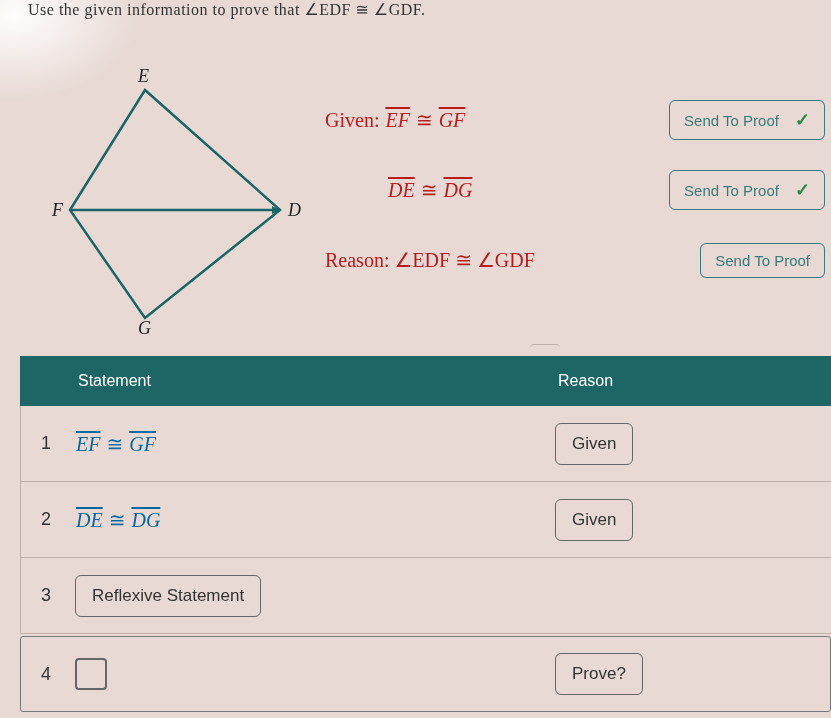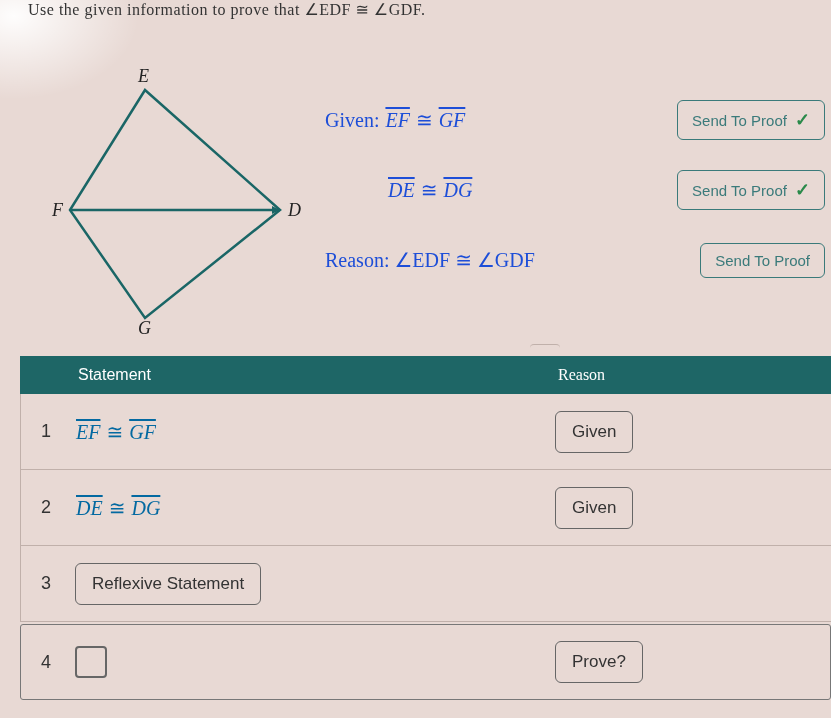--- a/index.html
+++ b/index.html
@@ -47,66 +47,66 @@
     }
     .stmt-row {
       display: flex;
       align-items: center;
       justify-content: space-between;
       margin-bottom: 30px;
       height: 40px;
     }
     .stmt-math {
       font-size: 20px;
-      color: #1d4ed8;
+      color: #b91c1c;
       font-family: 'Times New Roman', serif;
       white-space: nowrap;
     }
     .overline {
       text-decoration: overline;
       font-style: italic;
       padding: 0 1px;
     }
     .send-btn {
       border: 1.5px solid #3a7a7a;
       border-radius: 6px;
       padding: 8px 14px;
       background: transparent;
       color: #3a7a7a;
       font-size: 15px;
       font-family: Arial, sans-serif;
       display: inline-flex;
       align-items: center;
-      gap: 8px;
+      gap: 16px;
       cursor: pointer;
     }
     .check-icon {
       color: #2a8a4a;
       font-weight: bold;
       font-size: 18px;
     }
     .proof-table {
       position: absolute;
       top: 356px;
       left: 20px;
       right: 0;
       background: #e8d9d4;
     }
     .table-header {
       background: #1e6666;
       color: #fff;
       display: flex;
-      height: 38px;
+      height: 50px;
       align-items: center;
       font-family: Arial, sans-serif;
       font-size: 16px;
     }
     .col-num { width: 50px; }
     .col-stmt { width: 480px; padding-left: 8px; }
-    .col-reason { flex: 1; padding-left: 8px; font-family: Liberation Serif, serif; }
+    .col-reason { flex: 1; padding-left: 8px; }
     .table-row {
       display: flex;
       height: 76px;
       align-items: center;
       border-bottom: 1px solid #c0b0aa;
       border-left: 1px solid #c0b0aa;
     }
     .row-num {
       width: 50px;
       text-align: center;

